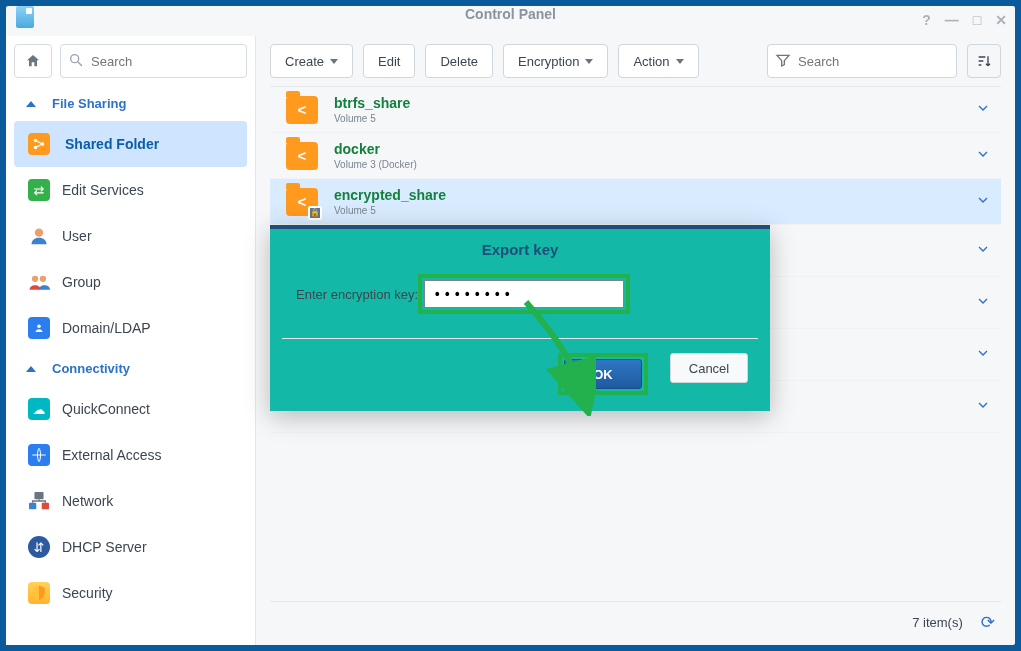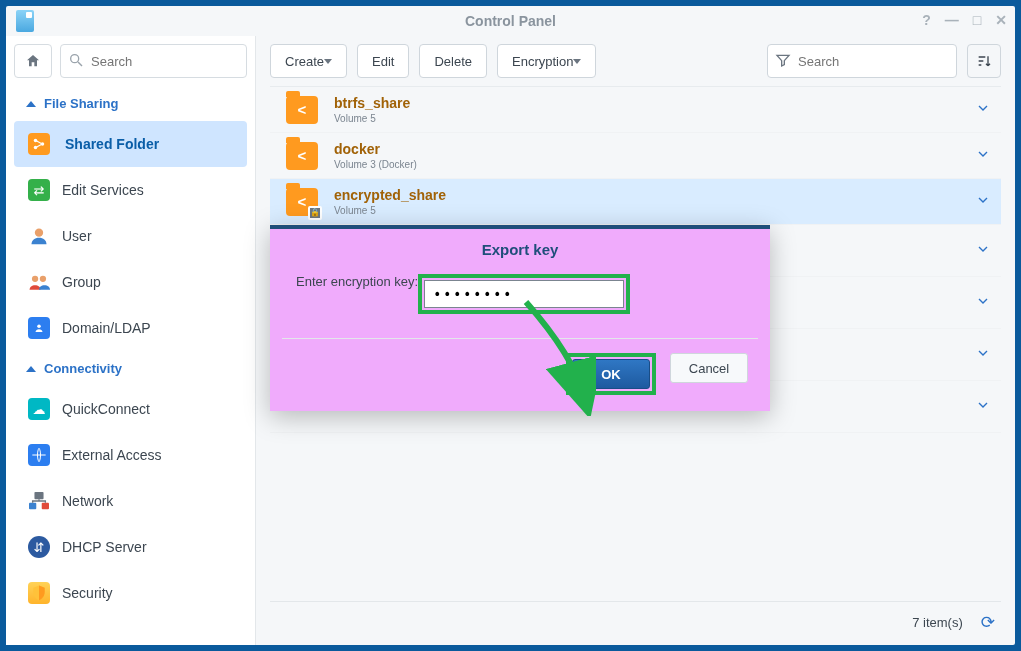--- a/index.html
+++ b/index.html
@@ -1,73 +1,73 @@
 <!DOCTYPE html>
 <html><head>
 <meta charset="utf-8">
 <style>
   * { box-sizing: border-box; font-family: -apple-system, BlinkMacSystemFont, "Segoe UI", Arial, sans-serif; }
   body { margin:0; background:#0a5a9c; padding:6px; width:1021px; height:651px; overflow:hidden;}
   .window { background:#f5f7f9; width:100%; height:100%; display:flex; flex-direction:column; border-radius:2px; position:relative;}
-  .titlebar { height:30px; display:flex; align-items:center; position:relative; color:#8a949e; font-weight:600; font-size:14px;}
+  .titlebar { height:30px; display:flex; align-items:flex-start; position:relative; color:#8a949e; font-weight:600; font-size:14px;}
   .titlebar .appicon { width:18px; height:22px; background:linear-gradient(#8bd3f7,#4aa8e0); margin-left:10px; border-radius:2px; position:relative;}
   .titlebar .appicon::after{content:"";position:absolute;right:2px;top:2px;width:6px;height:6px;background:#fff;border-radius:1px;}
   .titlebar .title { position:absolute; left:0; right:0; text-align:center;}
   .titlebar .winbtns { position:absolute; right:8px; top:6px; display:flex; gap:14px; color:#a9b2ba; font-size:14px;}
   .winbtn{cursor:pointer;}
   .body { flex:1; display:flex; min-height:0;}
   .sidebar { width:250px; background:#fff; border-right:1px solid #e3e7ea; display:flex; flex-direction:column; padding:8px 0 8px 8px;}
   .siderow1 { display:flex; gap:8px; padding-right:8px;}
   .homebtn { width:38px; height:34px; border:1px solid #d6dce1; border-radius:4px; display:flex;align-items:center;justify-content:center; color:#6b7580;}
   .searchwrap { flex:1; position:relative;}
   .searchin { width:100%; height:34px; border:1px solid #d6dce1; border-radius:4px; padding:0 10px 0 30px; font-size:13px; color:#555;}
   .searchwrap .mag { position:absolute; left:8px; top:8px; color:#9aa3ab;}
   .scrollcol{overflow-y:auto; margin-top:8px; position:relative;}
   .scrollcol::-webkit-scrollbar{width:8px;}
   .scrollcol::-webkit-scrollbar-thumb{background:#d2d8dd;border-radius:4px;}
-  .section-hd { display:flex; align-items:center; gap:8px; color:#2c72c7; font-weight:600; font-size:13px; padding:10px 12px; cursor:pointer;}
+  .section-hd { display:flex; align-items:center; gap:16px; color:#2c72c7; font-weight:600; font-size:13px; padding:10px 12px; cursor:pointer;}
   .chev{width:0;height:0;border-left:5px solid transparent;border-right:5px solid transparent;border-bottom:6px solid #2c72c7;}
   .navitem { display:flex; align-items:center; gap:12px; padding:12px 14px; font-size:14px; color:#3c4650; cursor:pointer; border-radius:4px; margin-right:8px;}
   .navitem.selected { background:#cfe5ff; color:#0a5ea8; font-weight:600;gap:15px;}
   .ico { width:22px; height:22px; border-radius:4px; display:inline-flex; align-items:center; justify-content:center; color:#fff; font-size:13px; flex-shrink:0;}
   .ico.orange{background:#ff9a1f;} .ico.green{background:#34b04a;} .ico.blue{background:#2c7ef0;}
   .ico.teal{background:#00b8c4;} .ico.navy{background:#2c5aa0;} .ico.yellow{background:linear-gradient(#ffd257,#ffb42b);}
   .ico.skin{background:transparent;color:#e9a06a;}
   .main { flex:1; display:flex; flex-direction:column; padding:8px 14px 8px 14px; position:relative; min-width:0;}
   .toolbar { display:flex; align-items:center; gap:10px;}
-  .btn { height:34px; padding:4px 14px; border:1px solid #cfd6dc; background:#fff; border-radius:4px; font-size:13px; color:#3c4650; display:inline-flex; align-items:center; cursor:pointer;}
+  .btn { height:34px; padding:4px 14px; border:1px solid #cfd6dc; background:#fff; border-radius:4px; font-size:13px; color:#3c4650; display:inline-flex; align-items:center; gap:6px; cursor:pointer;}
   .caret{width:0;height:0;border-left:4px solid transparent;border-right:4px solid transparent;border-top:5px solid #6b7580;}
   .tbspacer{flex:1;}
   .tbsearchwrap{position:relative;}
   .tbsearch{height:34px;width:190px;border:1px solid #cfd6dc;border-radius:4px;padding:0 10px 0 30px;font-size:13px;}
   .tbsearchwrap .mag{position:absolute;left:8px;top:8px;color:#6b7580;}
   .sortbtn{width:34px;height:34px;border:1px solid #cfd6dc;border-radius:4px;display:flex;align-items:center;justify-content:center;color:#3c4650;cursor:pointer;}
   .list { margin-top:8px; border-top:1px solid #e7ebee;}
   .row { display:flex; align-items:center; padding:8px 10px 8px 16px; border-bottom:1px solid #f0f2f4; cursor:pointer;}
   .row.selected{background:#d9ecff;}
   .ficon{width:32px;height:28px;background:#ff9a1f;border-radius:4px;position:relative;margin-right:16px;display:flex;align-items:center;justify-content:center;color:#fff;font-weight:700;font-size:15px;}
   .ficon::before{content:"";position:absolute;left:0;top:-5px;width:14px;height:6px;background:#ff9a1f;border-radius:2px 2px 0 0;}
   .badge{position:absolute;right:-4px;bottom:-4px;width:14px;height:14px;background:#6b7580;border-radius:2px;border:2px solid #fff;display:flex;align-items:center;justify-content:center;font-size:8px;}
   .rinfo{display:flex;flex-direction:column;}
-  .rname{font-weight:700;color:#a16207;font-size:14px;}
+  .rname{font-weight:700;color:#15803d;font-size:14px;}
   .rsub{font-size:10px;color:#7b8590;margin-top:2px;}
   .rarrow{margin-left:auto;color:#2c72c7;}
   .rarrow svg path{stroke:#2c72c7;}
   .row.generic{height:52px;}
   .footer{margin-top:auto;border-top:1px solid #e3e7ea;display:flex;align-items:center;justify-content:flex-end;padding:10px 6px 4px;gap:18px;color:#3c4650;font-size:13px;}
   .refresh{color:#2c72c7;cursor:pointer;font-size:17px;}
 
-  .dialog{position:absolute;left:264px;top:219px;width:500px;background:#f0abfc;box-shadow:0 6px 24px rgba(0,0,0,.25);border-top:4px solid #1f4e7a;z-index:10;}
+  .dialog{position:absolute;left:264px;top:219px;width:500px;background:#14b8a6;box-shadow:0 6px 24px rgba(0,0,0,.25);border-top:4px solid #1f4e7a;z-index:10;}
   .dlg-title{color:#1f4e7a;font-weight:700;text-align:center;padding:12px 0 10px;font-size:15px;}
-  .dlg-body{padding:6px 26px 24px;display:flex;align-items:flex-start;position:relative;}
+  .dlg-body{padding:6px 26px 24px;display:flex;align-items:center;position:relative;}
   .dlg-label{font-size:13px;color:#3c4650;}
   .pw-hl{border:4px solid #22b14c;padding:2px;display:inline-block;}
   .pw{width:200px;height:28px;border:1px solid #7b8590;padding:0 8px;font-family:monospace;letter-spacing:2px;}
   .dlg-sep{border-top:1px solid #e3e7ea;margin:0 12px;}
-  .dlg-foot{display:flex;justify-content:flex-end;gap:14px;padding:14px 22px 16px;}
+  .dlg-foot{display:flex;justify-content:flex-end;gap:22px;padding:14px 22px 16px;}
   .mbtn{min-width:78px;height:30px;border-radius:3px;border:1px solid #cfd6dc;background:#f7f9fb;font-size:13px;color:#3c4650;cursor:pointer;}
   .mbtn.primary{background:linear-gradient(#2f77c4,#1e5aa0);border-color:#194d86;color:#fff;font-weight:600;}
   .ok-hl{border:4px solid #22b14c;padding:2px;display:inline-block;}
   .arrow-svg{position:absolute;left:500px;top:290px;z-index:11;pointer-events:none;}
   svg.icon-svg{width:16px;height:16px;}
 </style>
 </head>
 <body>
 
 <div class="window">
@@ -203,20 +203,24 @@
         <button class="btn">
             <span>Create</span>
             <span class="caret"></span>
           </button>
         <button class="btn">Edit</button>
         <button class="btn">Delete</button>
         <button class="btn">
             <span>Encryption</span>
             <span class="caret"></span>
           </button>
+        <button class="btn">
+            <span>Action</span>
+            <span class="caret"></span>
+          </button>
         <span class="tbspacer"></span>
         <div class="tbsearchwrap">
           <span class="mag">
             <svg class="icon-svg" viewBox="0 0 24 24">
                 <path d="M3 5h18l-7 8v6l-4 2v-8z" fill="none" stroke="currentColor" stroke-width="2"></path>
               </svg>
           </span>
           <input class="tbsearch" placeholder="Search" style="">
         </div>
         <div class="sortbtn">

